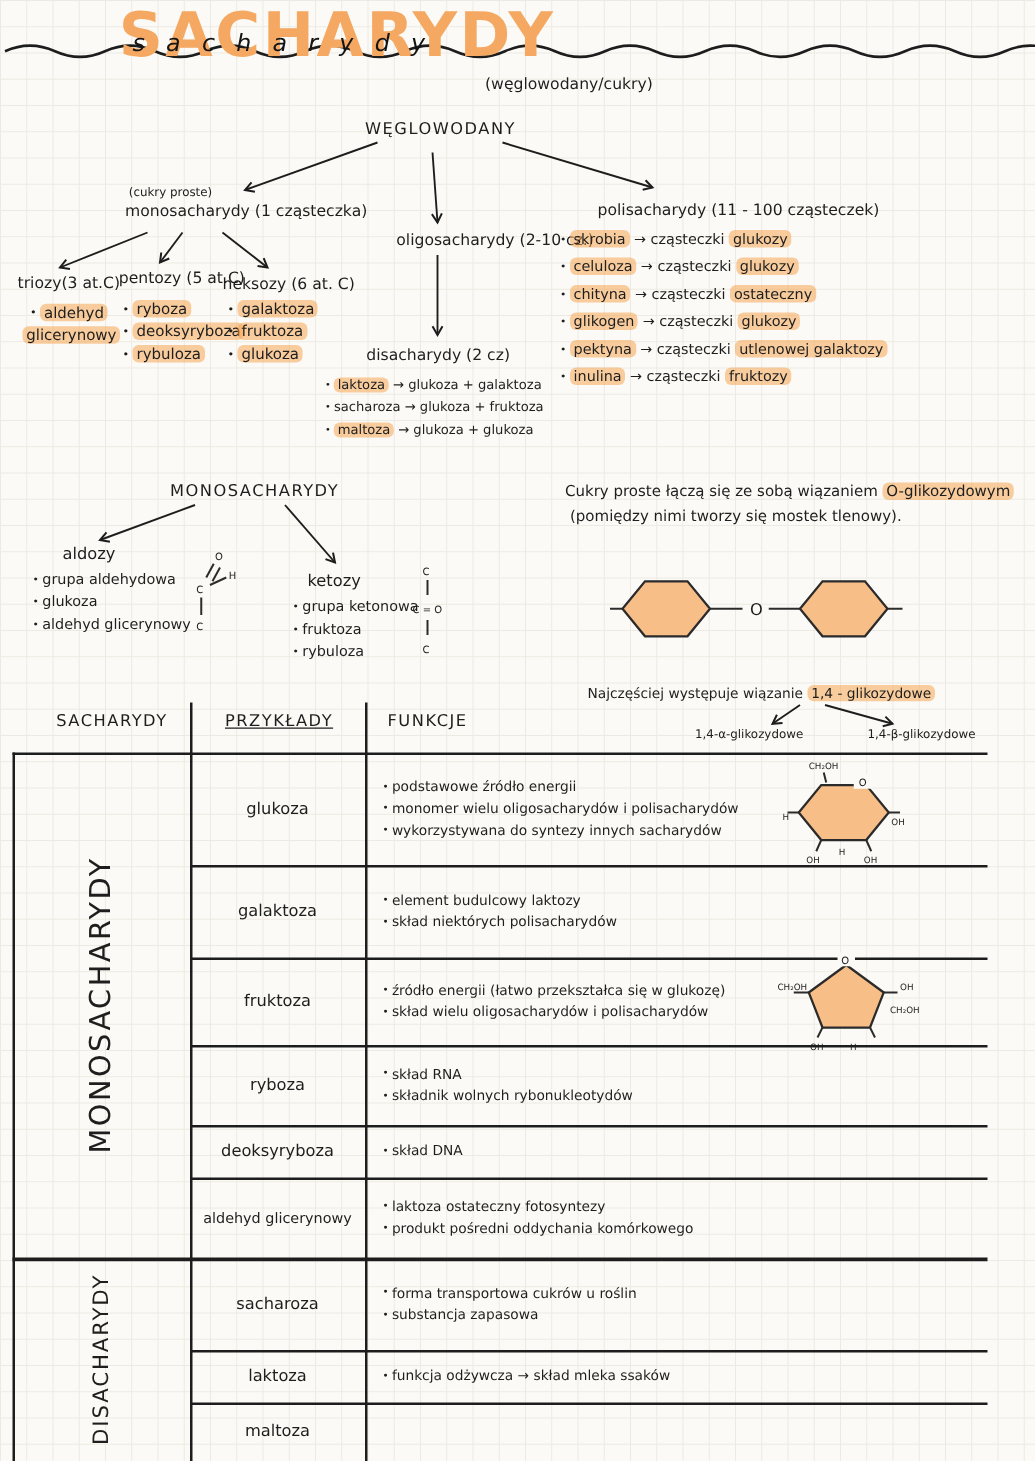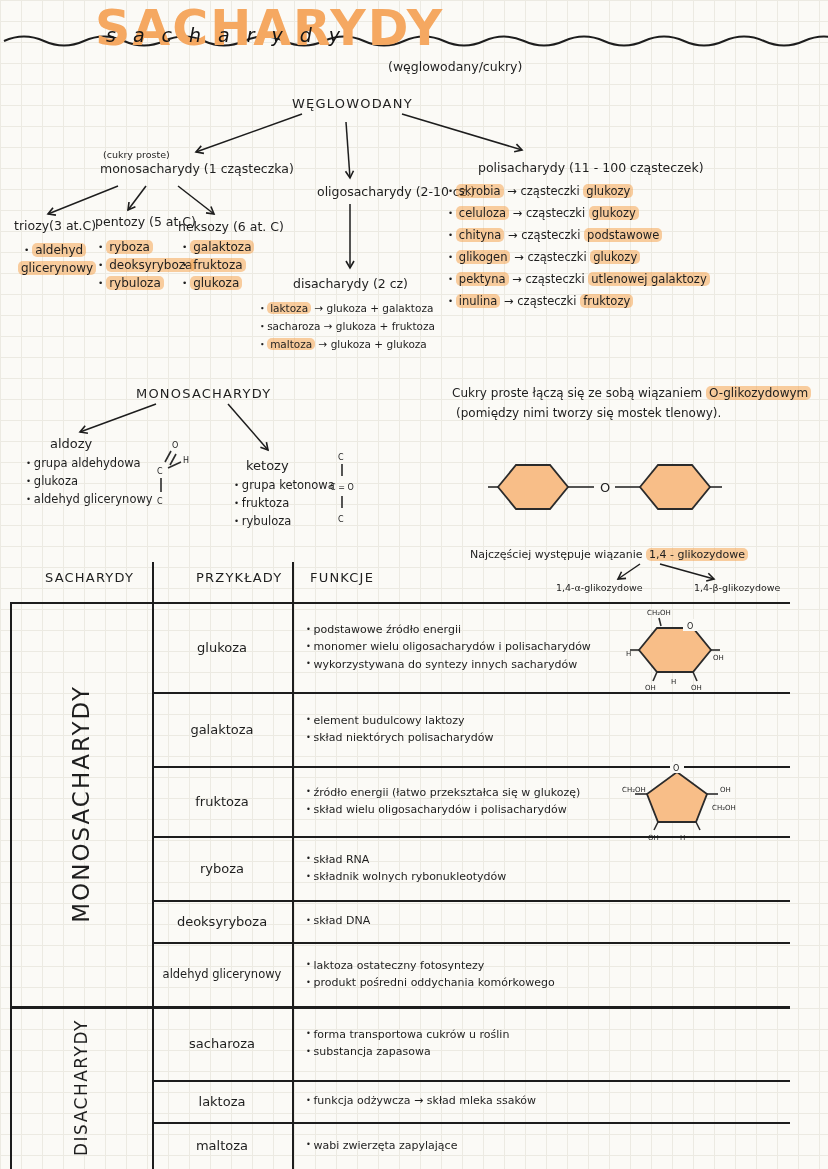--- a/index.html
+++ b/index.html
@@ -94,21 +94,21 @@
 
   <div class="abs txt lbl" style="left:283px;top:184px;margin-left:34px;">oligosacharydy (2-10 cz.)</div>
   <div class="abs txt lbl" style="left:293px;top:276px;">disacharydy (2 cz)</div>
   <div class="abs txt bli" style="left:260px;top:302px;font-size:10.5px;"><span class="hl">laktoza</span> <span>→ glukoza + galaktoza</span></div>
   <div class="abs txt bli" style="left:260px;top:320px;font-size:10.5px;"><span>sacharoza</span> <span>→ glukoza + fruktoza</span></div>
   <div class="abs txt bli" style="left:260px;top:338px;font-size:10.5px;"><span class="hl">maltoza</span> <span>→ glukoza + glukoza</span></div>
 
   <div class="abs txt lbl" style="left:478px;top:160px;">polisacharydy (11 - 100 cząsteczek)</div>
   <div class="abs txt bli" style="left:448px;top:184px;font-size:11.5px;text-align:right;"><span class="hl">skrobia</span> <span>→ cząsteczki</span> <span class="hl">glukozy</span></div>
   <div class="abs txt bli" style="left:448px;top:206px;font-size:11.5px;"><span class="hl">celuloza</span> <span>→ cząsteczki</span> <span class="hl">glukozy</span></div>
-  <div class="abs txt bli" style="left:448px;top:228px;font-size:11.5px;"><span class="hl">chityna</span> <span>→ cząsteczki</span> <span class="hl">podstawowe</span></div>
+  <div class="abs txt bli" style="left:448px;top:228px;font-size:11.5px;"><span class="hl">chityna</span> <span>→ cząsteczki</span> <span class="hl">ostateczny</span></div>
   <div class="abs txt bli" style="left:448px;top:250px;font-size:11.5px;"><span class="hl">glikogen</span> <span>→ cząsteczki</span> <span class="hl">glukozy</span></div>
   <div class="abs txt bli" style="left:448px;top:272px;font-size:11.5px;"><span class="hl">pektyna</span> <span>→ cząsteczki</span> <span class="hl">utlenowej galaktozy</span></div>
   <div class="abs txt bli" style="left:448px;top:294px;font-size:11.5px;"><span class="hl">inulina</span> <span>→ cząsteczki</span> <span class="hl">fruktozy</span></div>
 
   <div class="abs txt caps" style="left:136px;top:386px;">MONOSACHARYDY</div>
 
   <div class="abs txt lbl13" style="left:50px;top:436px;font-size:13px;">aldozy</div>
   <div class="abs txt bli" style="left:26px;top:456px;font-size:11.5px;">grupa aldehydowa</div>
   <div class="abs txt bli" style="left:26px;top:474px;font-size:11.5px;">glukoza</div>
   <div class="abs txt bli" style="left:26px;top:492px;font-size:11.5px;">aldehyd glicerynowy</div>
@@ -149,21 +149,21 @@
     <polygon class="ring" points="152,35 170,13 204,13 222,35 204,57 170,57"></polygon>
     <line x1="222" y1="35" x2="234" y2="35" class="bond"></line>
   </svg>
 
   <div class="abs txt" style="left:470px;top:548px;font-size:11px;"><span>Najczęściej występuje wiązanie</span> <span class="hl">1,4 - glikozydowe</span></div>
   <div class="abs txt" style="left:556px;top:582px;font-size:9.5px;">1,4-α-glikozydowe</div>
   <div class="abs txt" style="left:694px;top:582px;font-size:9.5px;">1,4-β-glikozydowe</div>
 
   <div class="abs table">
     <div class="th" style="left:35px;top:8px;">SACHARYDY</div>
-    <div class="th" style="left:186px;top:8px;">PRZYKŁADY</div>
+    <div class="th" style="left:170px;top:8px;text-decoration:underline;">PRZYKŁADY</div>
     <div class="th" style="left:300px;top:8px;">FUNKCJE</div>
 
     <div class="ln" style="left:0;top:40px;width:780px;height:2px;"></div>
     <div class="ln" style="left:0;top:40px;width:1.5px;height:567px;"></div>
     <div class="ln" style="left:142px;top:0;width:2px;height:607px;"></div>
     <div class="ln" style="left:282px;top:0;width:2px;height:607px;"></div>
     <div class="ln" style="left:142px;top:130px;width:638px;height:2px;"></div>
     <div class="ln" style="left:142px;top:204px;width:638px;height:2px;"></div>
     <div class="ln" style="left:142px;top:274px;width:638px;height:2px;"></div>
     <div class="ln" style="left:142px;top:338px;width:638px;height:2px;"></div>
@@ -248,23 +248,20 @@
           <span>laktoza</span>
         </div>
       <div class="fn">
         <div class="bli">funkcja odżywcza → skład mleka ssaków</div>
       </div>
     </div>
     <div class="row" style="left:142px;top:560px;width:638px;height:47px;">
       <div class="ex">
           <span>maltoza</span>
         </div>
-      <div class="fn">
-        <div class="bli">wabi zwierzęta zapylające</div>
-      </div>
     </div>
   </div>
 
   <svg class="abs struct" style="left:625px;top:604px;" width="100" height="92" viewBox="0 0 100 92">
     <polygon class="ring" points="14,46 32,24 68,24 86,46 68,68 32,68"></polygon>
     <line x1="14" y1="46" x2="5" y2="46" class="bond"></line>
     <line x1="86" y1="46" x2="95" y2="46" class="bond"></line>
     <line x1="32" y1="68" x2="28" y2="77" class="bond"></line>
     <line x1="68" y1="68" x2="72" y2="77" class="bond"></line>
     <line x1="36" y1="22" x2="34" y2="14" class="bond"></line>

